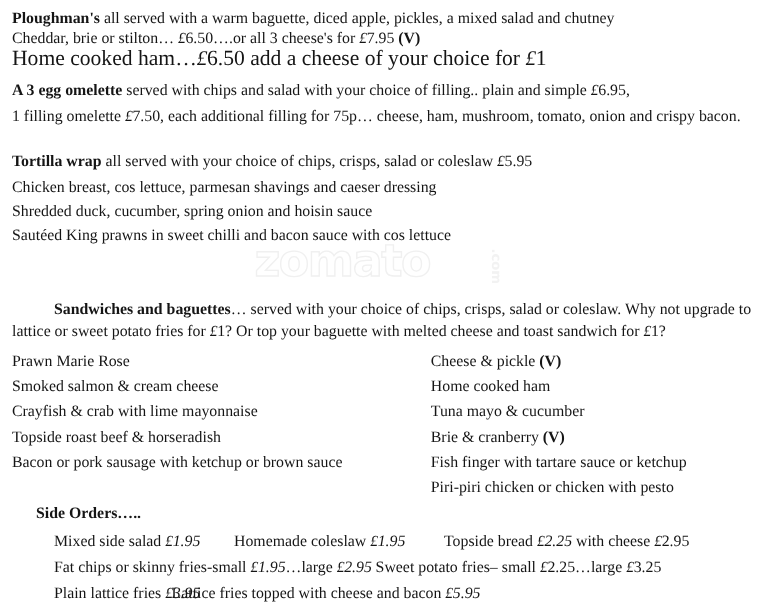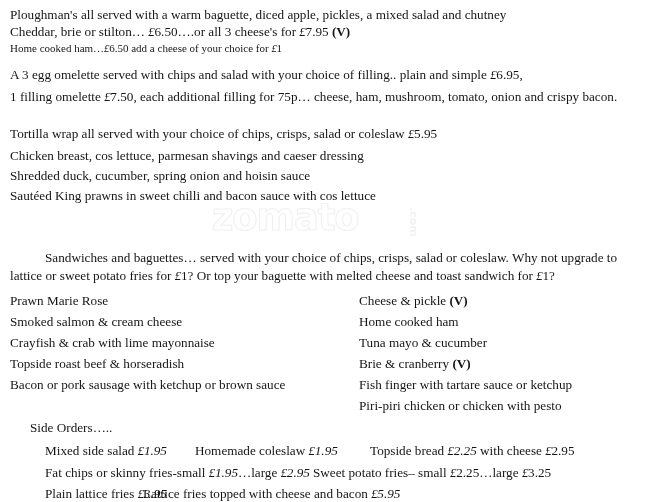--- a/index.html
+++ b/index.html
@@ -60,22 +60,22 @@
     z-index: 2;
   }
 
   .line {
     position: absolute;
     white-space: nowrap;
     font-size: 13.2px;
     line-height: 15px;
     color: #151515;
   }
-  .line.small { font-size: 11px; }
-  .hd { font-weight: 400; }
+  .line.small { font-size: 18px; }
+  .hd { font-weight: 700; }
   .v { font-weight: 700; }
 
   
   .gbp {
     font-family: "Liberation Serif", "DejaVu Serif", serif;
     font-style: italic;
     font-size: 0.97em;
     letter-spacing: -0.2px;
   }
   .pr { font-style: normal; }

